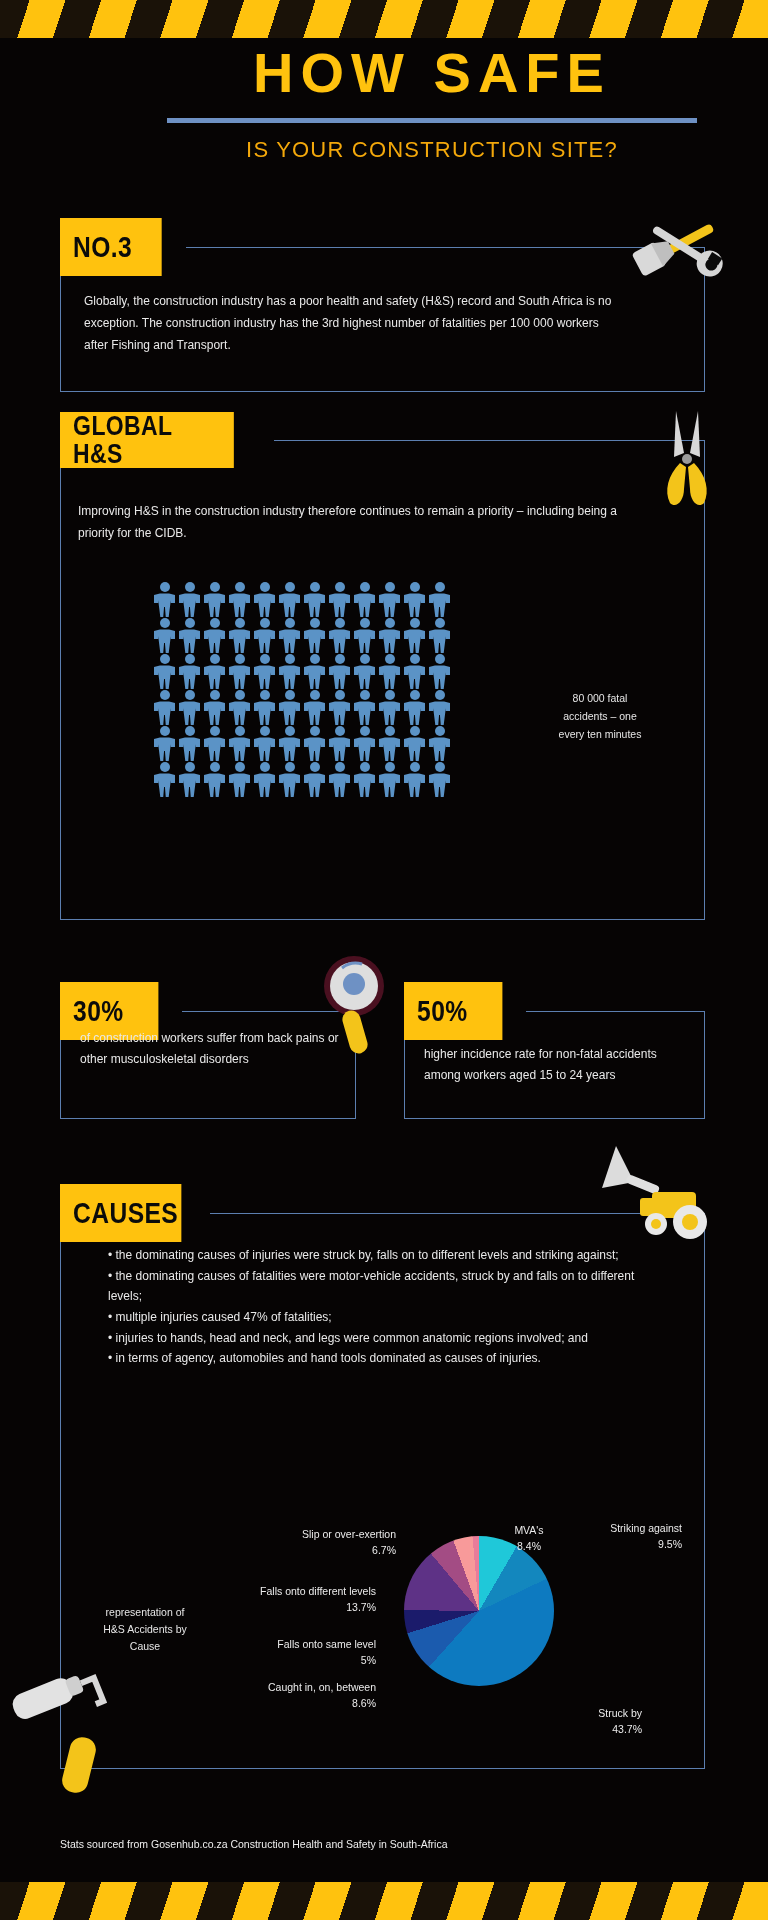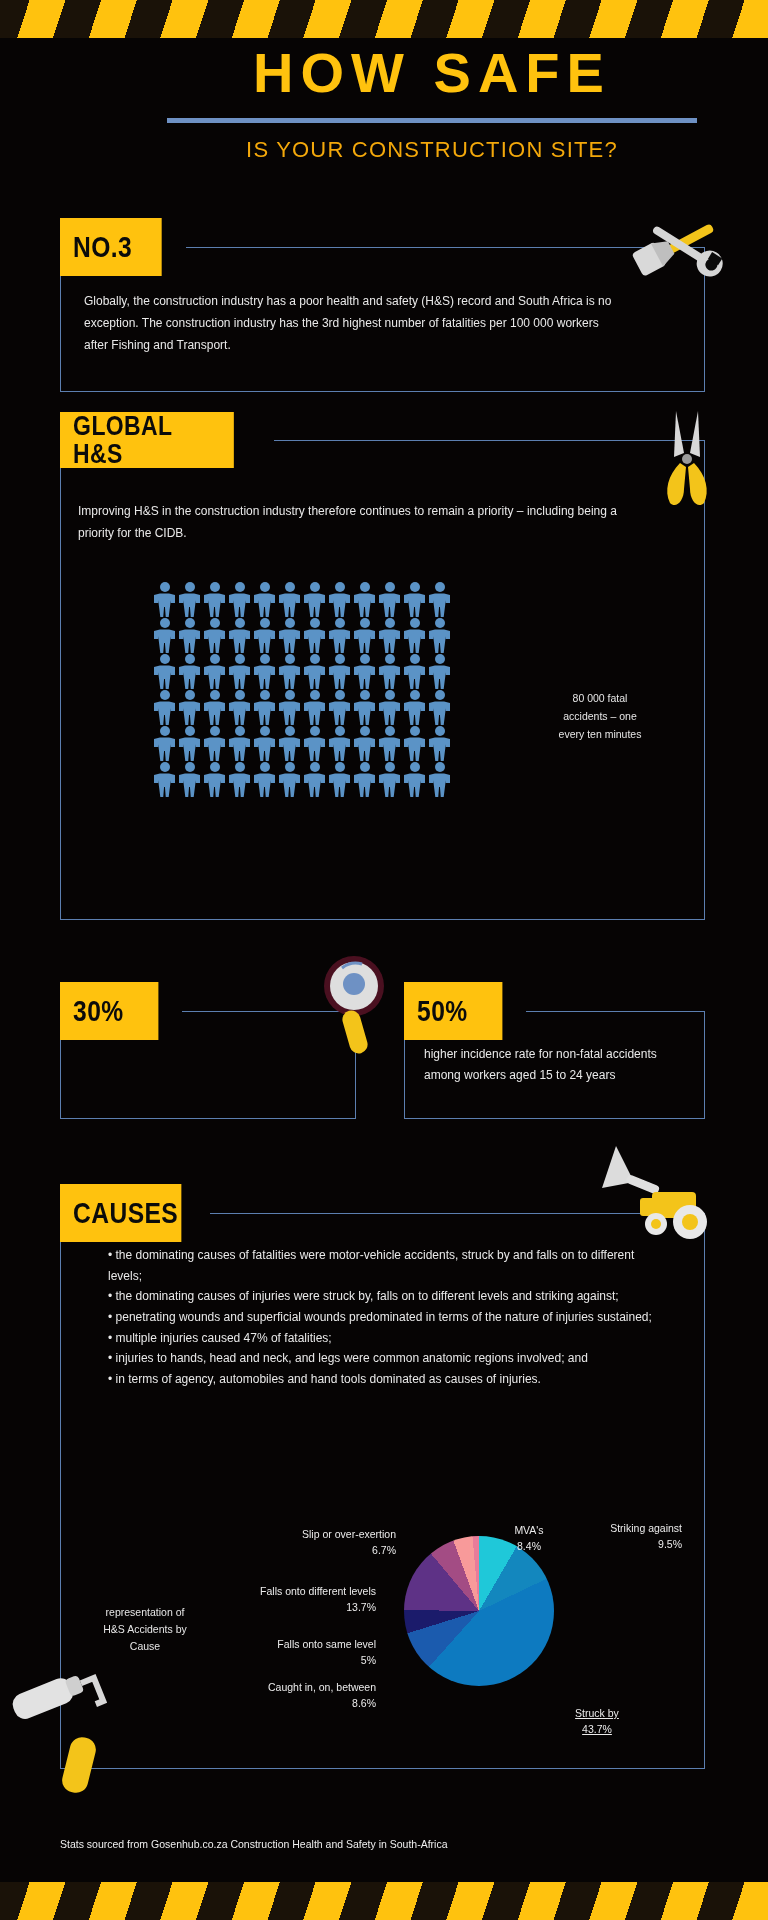--- a/index.html
+++ b/index.html
@@ -518,20 +518,21 @@
     <div>80 000 fatal</div>
     <div>accidents – one</div>
     <div>every ten minutes</div>
   </div>
 
   <div class="frame" style="left:60px; top:1011px; width:296px; height:108px; border-top:none;"></div>
   <div class="connector" style="left:182px; top:1011px; width:174px;"></div>
   <div class="tag" style="left:60px; top:982px; width:120px; height:58px;">
     <span>30%</span>
   </div>
+  <div class="body-text" style="left:80px; top:1028px; width:270px; line-height:1.75;">of construction workers suffer from back pains or other musculoskeletal disorders</div>
 
   <div class="tool" style="left:318px; top:948px;">
     <svg width="78" height="110" viewBox="0 0 78 110">
       <circle cx="36" cy="38" r="30" fill="#4A1020"></circle>
       <circle cx="36" cy="38" r="24" fill="#DEDEDE"></circle>
       <circle cx="36" cy="36" r="11" fill="#6E91C4"></circle>
       <path d="M24 20 A22 22 0 0 1 44 16" stroke="#6E91C4" stroke-width="3" fill="none"></path>
       <rect x="28" y="62" width="18" height="44" rx="9" fill="#F3C41A" transform="rotate(-16 37 84)"></rect>
     </svg>
   </div>
@@ -556,23 +557,22 @@
       <rect x="70" y="52" width="44" height="26" rx="4" fill="#F3C41A"></rect>
       <rect x="58" y="58" width="20" height="18" rx="3" fill="#F3C41A"></rect>
       <circle cx="108" cy="82" r="17" fill="#E8E8E8"></circle>
       <circle cx="108" cy="82" r="8" fill="#F3C41A"></circle>
       <circle cx="74" cy="84" r="11" fill="#E8E8E8"></circle>
       <circle cx="74" cy="84" r="5" fill="#F3C41A"></circle>
     </svg>
   </div>
 
   <div class="body-text" style="left:108px; top:1245px; width:545px; line-height:1.72;">
+    <div>• the dominating causes of injuries were struck by, falls on to different levels and striking against;</div>
     <div>• the dominating causes of fatalities were motor-vehicle accidents, struck by and falls on to different levels;</div>
-    <div>• the dominating causes of injuries were struck by, falls on to different levels and striking against;</div>
-    <div>• penetrating wounds and superficial wounds predominated in terms of the nature of injuries sustained;</div>
     <div>• multiple injuries caused 47% of fatalities;</div>
     <div>• injuries to hands, head and neck, and legs were common anatomic regions involved; and</div>
     <div>• in terms of agency, automobiles and hand tools dominated as causes of injuries.</div>
   </div>
 
   <div class="pie" style="left:404px; top:1536px;
          background: conic-gradient(
             #1FC8D9 0deg 30.24deg,
             #1387BE 30.24deg 64.44deg,
             #0D7AC0 64.44deg 221.76deg,
@@ -587,21 +587,21 @@
   <div class="pie-label" style="left:494px; top:1482px; text-align:center; width:70px;margin-top:40px;">
     <div>MVA's</div>
     <div>8.4%</div>
   </div>
 
   <div class="pie-label" style="left:572px; top:1520px; text-align:right; width:110px;">
     <div>Striking against</div>
     <div>9.5%</div>
   </div>
 
-  <div class="pie-label" style="left:552px; top:1705px; text-align:center; width:90px;text-decoration:underline;">
+  <div class="pie-label" style="left:552px; top:1705px; text-align:right; width:90px;">
     <div>Struck by</div>
     <div>43.7%</div>
   </div>
 
   <div class="pie-label" style="left:216px; top:1679px; text-align:right; width:160px;">
     <div>Caught in, on, between</div>
     <div>8.6%</div>
   </div>
 
   <div class="pie-label" style="left:216px; top:1636px; text-align:right; width:160px;">

